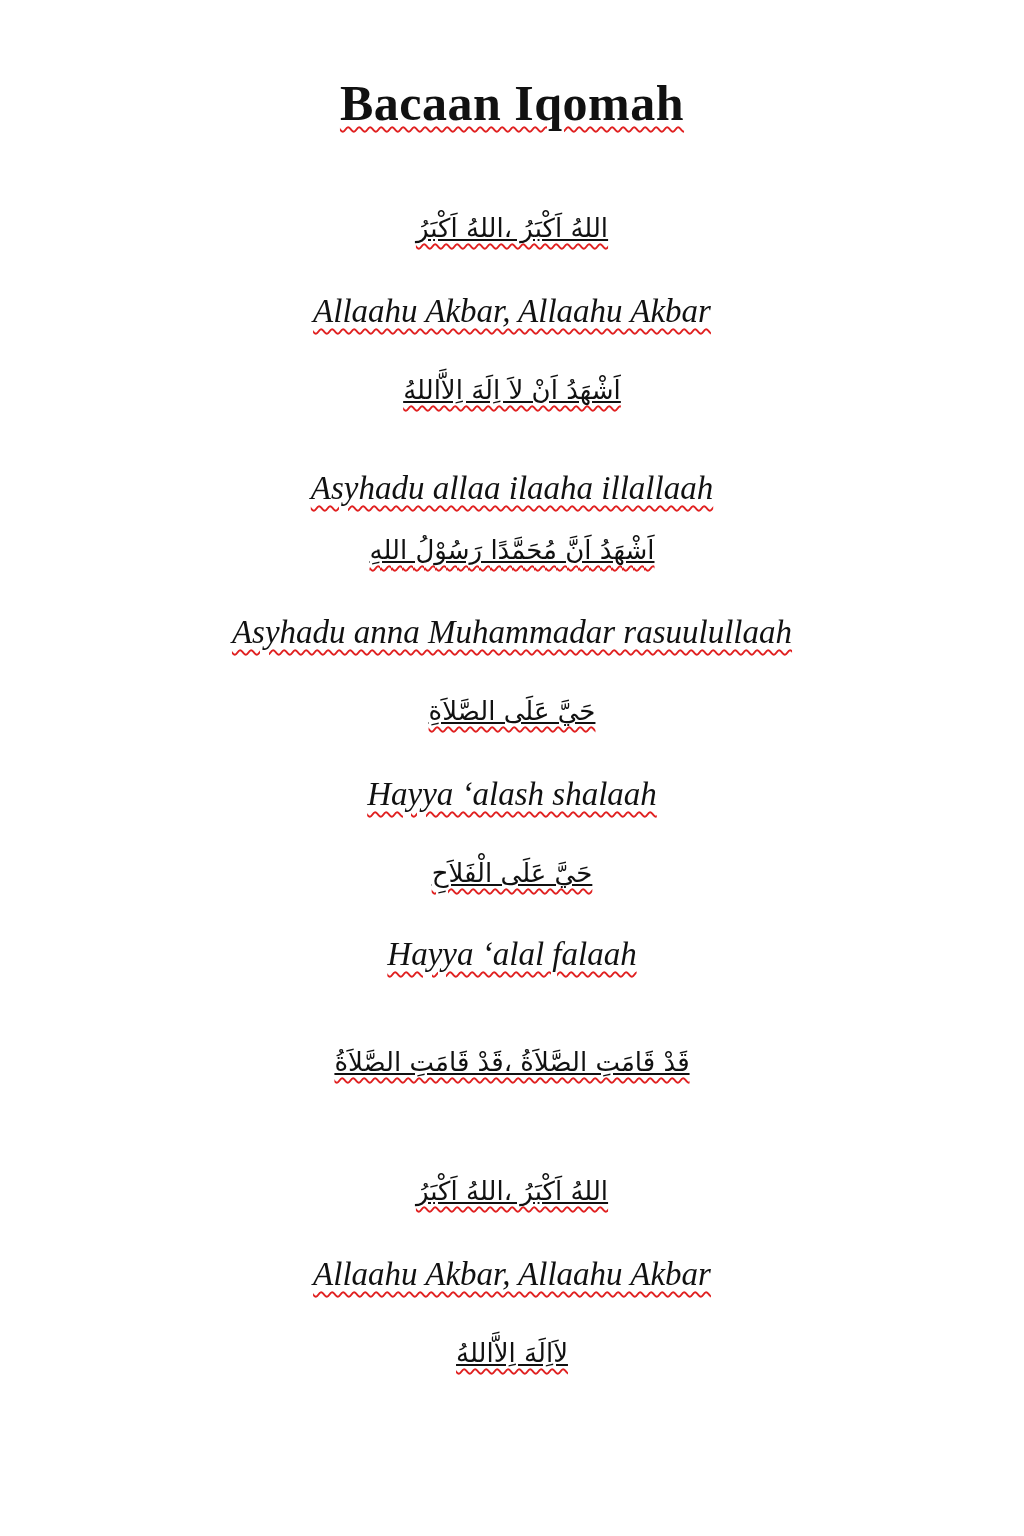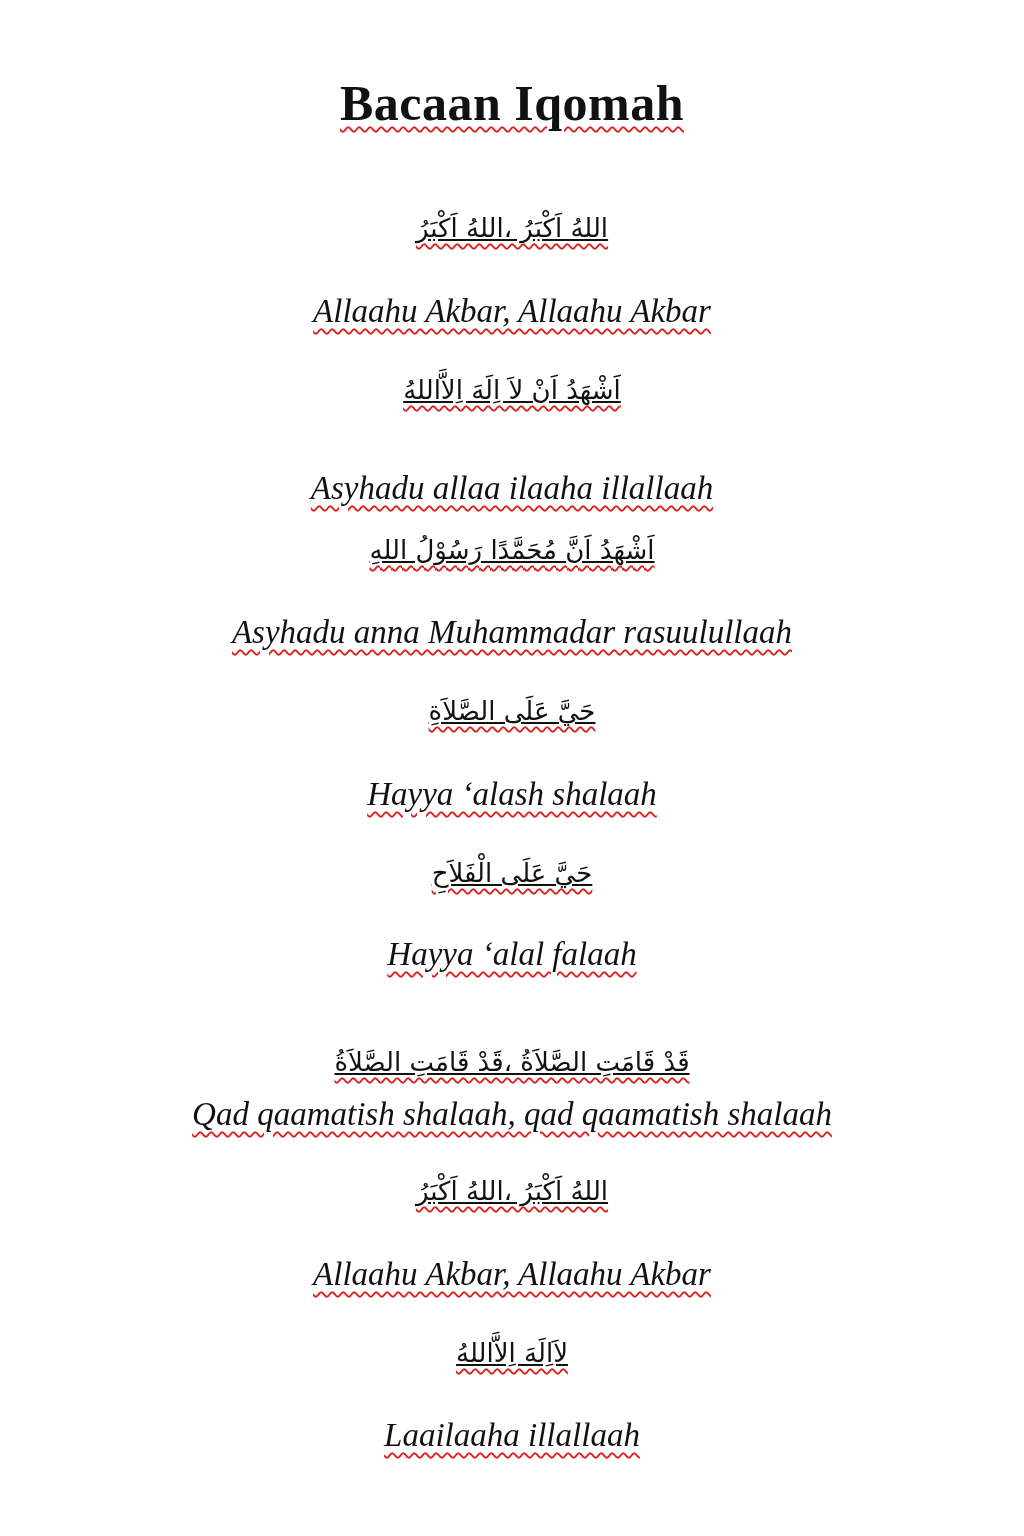--- a/index.html
+++ b/index.html
@@ -98,30 +98,24 @@
   <div class="line latin" style="top:932px;">
     <span class="sp">Hayya ‘alal falaah</span>
   </div>
   <div class="line arabic" style="top:853px;">
     <span class="sp">حَيَّ عَلَى الْفَلاَحِ</span>
   </div>
 
   <div class="line arabic" style="top:1042px;">
     <span class="sp">قَدْ قَامَتِ الصَّلاَةُ ،قَدْ قَامَتِ الصَّلاَةُ</span>
   </div>
-  <div class="line latin" style="top:1092px;">
-    <span class="sp">Qad qaamatish shalaah, qad qaamatish shalaah</span>
-  </div>
 
   <div class="line arabic" style="top:1171px;">
     <span class="sp">اللهُ اَكْبَرُ ،اللهُ اَكْبَرُ</span>
   </div>
   <div class="line latin" style="top:1252px;">
     <span class="sp">Allaahu Akbar, Allaahu Akbar</span>
   </div>
 
   <div class="line arabic" style="top:1333px;">
     <span class="sp">لاَاِلَهَ اِلاَّاللهُ</span>
   </div>
-  <div class="line latin" style="top:1413px;">
-    <span class="sp">Laailaaha illallaah</span>
-  </div>
 </div>
 
 </body></html>

